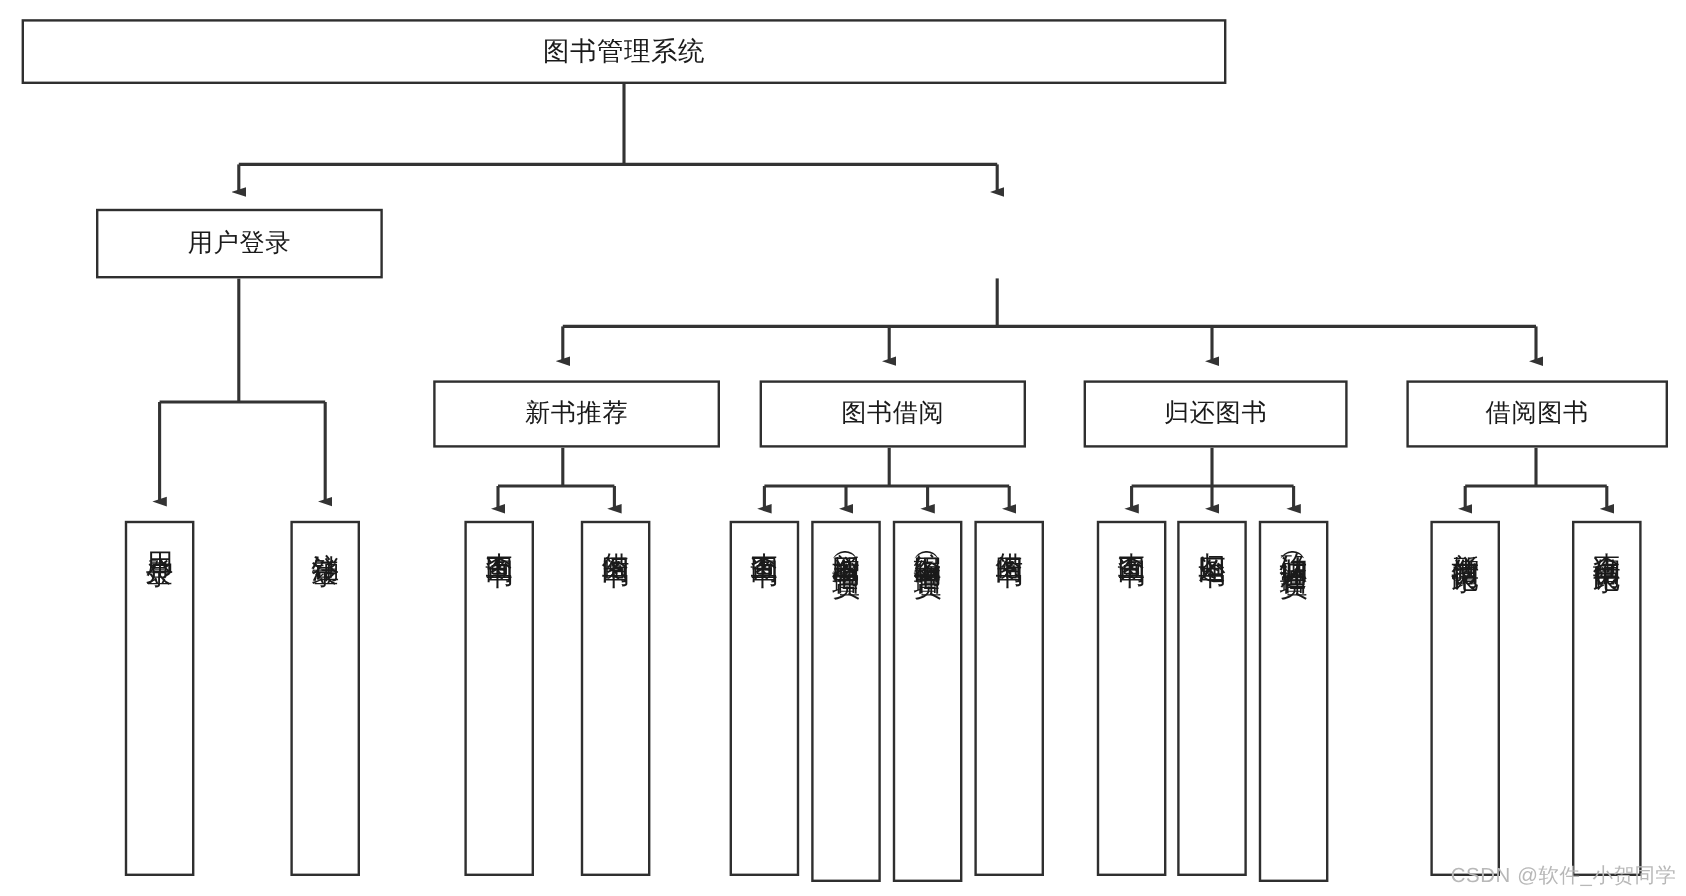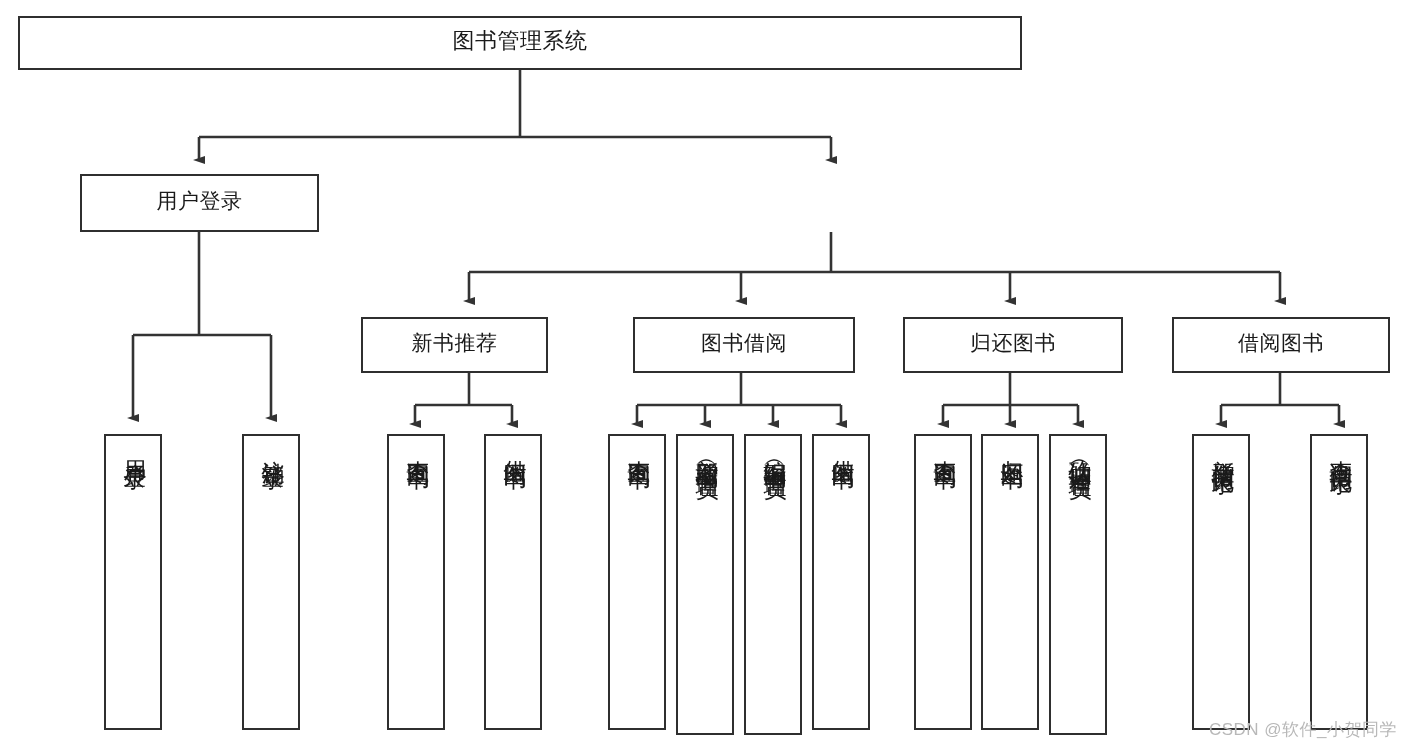--- a/index.html
+++ b/index.html
@@ -29,21 +29,20 @@
   }
   .node {
     position: absolute;
     box-sizing: border-box;
     background: #ffffff;
     border: 2px solid #2f2f2f;
     display: flex;
     align-items: center;
     justify-content: center;
     overflow: hidden;
-    font-family: Liberation Mono, monospace;
   }
   .node-label {
     color: #1a1a1a;
     text-align: center;
     line-height: 1.12;
     white-space: nowrap;
   }
   .node.horizontal .node-label {
     font-size: 21px;
     letter-spacing: 0.5px;
@@ -129,21 +128,21 @@
   </svg>
 
   <div class="node root horizontal" style="left:18px; top:16px; width:1004px; height:54px;">
     <span class="node-label">图书管理系统</span>
   </div>
 
   <div class="node horizontal" style="left:80px; top:174px; width:239px; height:58px;">
     <span class="node-label">用户登录</span>
   </div>
 
-  <div class="node horizontal" style="left:361px; top:317px; width:187px; height:56px;">
+  <div class="node horizontal" style="left:361px; top:317px; width:239px; height:56px;">
     <span class="node-label">新书推荐</span>
   </div>
   <div class="node horizontal" style="left:633px; top:317px; width:222px; height:56px;">
     <span class="node-label">图书借阅</span>
   </div>
   <div class="node horizontal" style="left:903px; top:317px; width:220px; height:56px;">
     <span class="node-label">归还图书</span>
   </div>
   <div class="node horizontal" style="left:1172px; top:317px; width:218px; height:56px;">
     <span class="node-label">借阅图书</span>

